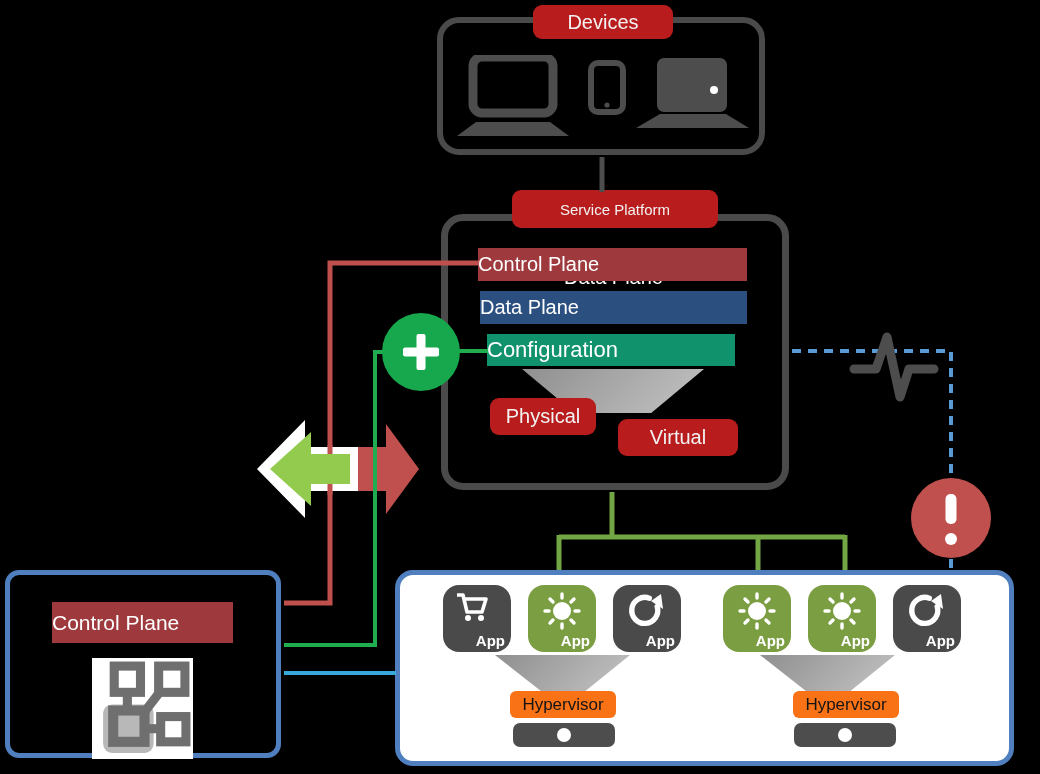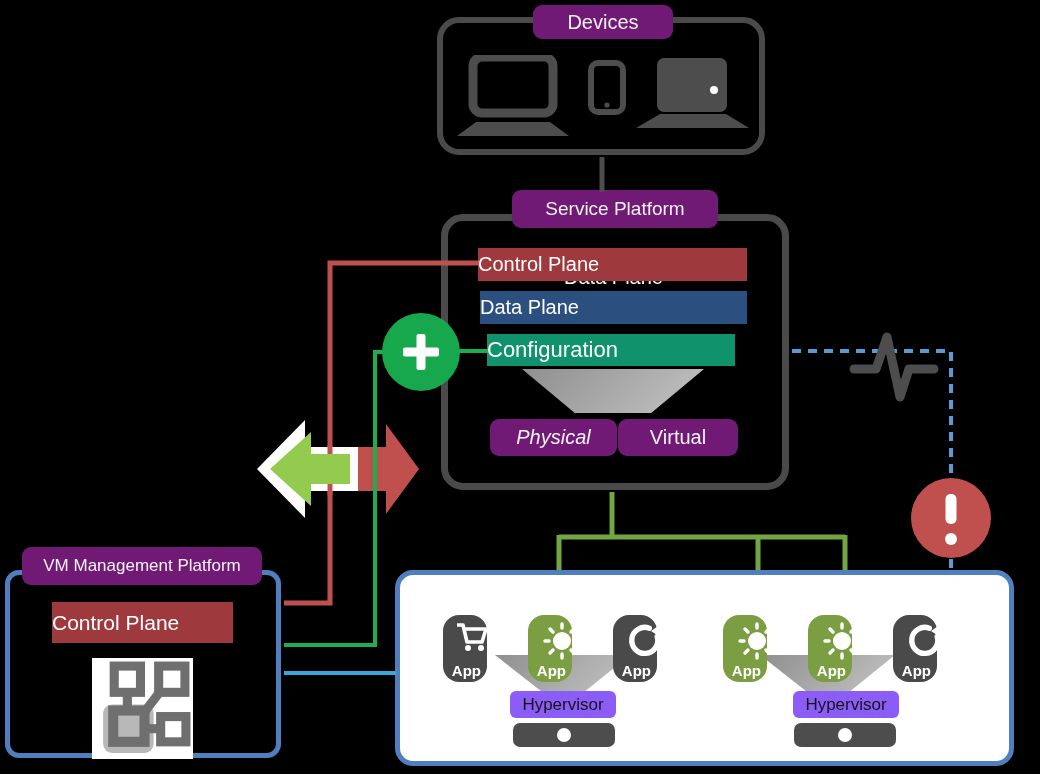--- a/index.html
+++ b/index.html
@@ -1,55 +1,55 @@
 <!DOCTYPE html>
 <html><head>
 <meta charset="utf-8">
 <style>
   html,body{margin:0;padding:0;background:#000;}
   #canvas{position:relative;width:1040px;height:774px;background:#000;overflow:hidden;
           font-family:"Liberation Sans", sans-serif;}
   .abs{position:absolute;}
   
-  .pill{background:#701a75;color:#F2F2F2;border-radius:9px;display:flex;align-items:center;
+  .pill{background:#b91c1c;color:#F2F2F2;border-radius:9px;display:flex;align-items:center;
         justify-content:center;z-index:4;}
   .framebox{border:6px solid #4A4A4A;border-radius:22px;background:transparent;z-index:1;}
   .bar{display:flex;align-items:center;justify-content:flex-start;color:#fff;z-index:3;}
   
   #devices-box{left:437px;top:17px;width:316px;height:126px;}
   #devices-label{left:533px;top:5px;width:140px;height:34px;font-size:20px;}
   
   #sp-box{left:441px;top:214px;width:334px;height:262px;border-width:7px;}
-  #sp-label{left:512px;top:190px;width:206px;height:38px;font-size:19px;text-align:center;}
+  #sp-label{left:512px;top:190px;width:206px;height:38px;font-size:15px;text-align:center;}
   #bar-control{left:478px;top:248px;width:269px;height:33px;background:#9E3A3E;font-size:20px;}
   #bar-data-clip{left:480px;top:262px;width:267px;height:31px;color:#fff;font-size:20px;
                  line-height:31px;text-align:center;z-index:2;}
   #bar-data{left:480px;top:291px;width:267px;height:33px;background:#2B4F7F;font-size:20px;}
   #bar-config{left:487px;top:334px;width:248px;height:32px;background:#10926C;font-size:22px;}
   .funnel{background:linear-gradient(135deg,#8F8F8F 0%,#C4C4C4 100%);z-index:2;}
   #sp-funnel{left:522px;top:369px;width:182px;height:44px;
              clip-path:polygon(0 0,100% 0,71% 100%,29% 100%);}
-  #pill-physical{left:490px;top:419px;width:127px;height:37px;font-size:20px;font-style:italic;}
+  #pill-physical{left:490px;top:398px;width:106px;height:37px;font-size:20px;}
   #pill-virtual{left:618px;top:419px;width:120px;height:37px;font-size:20px;}
   
   #vm-box{left:5px;top:570px;width:266px;height:178px;border:5px solid #4F7FBE;
           border-radius:14px;z-index:1;}
   #vm-label{left:22px;top:547px;width:240px;height:38px;font-size:17px;}
   #vm-control{left:52px;top:602px;width:181px;height:41px;background:#9E3A3E;font-size:21px;}
   #vm-icon{left:92px;top:658px;width:101px;height:101px;background:#fff;z-index:3;}
   
   #infra-box{left:395px;top:570px;width:609px;height:186px;background:#fff;
              border:5px solid #4F7FBE;border-radius:18px;z-index:1;}
-  .app-tile{width:44px;height:67px;border-radius:16px;z-index:3;margin-top:30px;}
+  .app-tile{width:68px;height:67px;border-radius:16px;z-index:3;}
   .app-dark{background:#4A4A4A;}
   .app-green{background:#7C9E43;}
   .app-tile span{position:absolute;right:6px;bottom:3px;color:#fff;font-weight:bold;
                  font-size:15px;}
   .app-tile svg{position:absolute;left:0;top:0;}
-  .hyp{background:#8b5cf6;color:#141414;border-radius:6px;display:flex;align-items:center;
+  .hyp{background:#f97316;color:#141414;border-radius:6px;display:flex;align-items:center;
        justify-content:center;font-size:17px;z-index:3;}
   #hyp-1{left:510px;top:691px;width:106px;height:27px;}
   #hyp-2{left:793px;top:691px;width:106px;height:27px;}
   .server{background:#4D4D4D;border-radius:7px;z-index:3;}
   #srv-1{left:513px;top:723px;width:102px;height:24px;}
   #srv-2{left:794px;top:723px;width:102px;height:24px;}
   .server .dot{position:absolute;left:44px;top:5px;width:14px;height:14px;border-radius:50%;
                background:#fff;}
   #funnel-1{left:495px;top:655px;width:135px;height:36px;
             clip-path:polygon(0 0,100% 0,67% 100%,34% 100%);}
@@ -97,23 +97,20 @@
   </div>
   <div class="abs funnel" id="sp-funnel"></div>
   <div class="abs pill" id="pill-physical">
     <span>Physical</span>
   </div>
   <div class="abs pill" id="pill-virtual">
     <span>Virtual</span>
   </div>
 
   <div class="abs" id="vm-box"></div>
-  <div class="abs pill" id="vm-label">
-    <span>VM Management Platform</span>
-  </div>
   <div class="abs bar" id="vm-control">
     <span>Control Plane</span>
   </div>
   <div class="abs" id="vm-icon">
     <svg width="101" height="101" viewBox="0 0 100 100">
       <rect x="11" y="46" width="50" height="48" rx="9" fill="#B8B8B8"></rect>
       <rect x="22" y="8" width="26" height="26" fill="none" stroke="#6F6F6F" stroke-width="9"></rect>
       <rect x="66" y="8" width="26" height="26" fill="none" stroke="#6F6F6F" stroke-width="9"></rect>
       <rect x="21" y="52" width="31" height="31" fill="none" stroke="#6F6F6F" stroke-width="10"></rect>
       <rect x="68" y="58" width="25" height="25" fill="none" stroke="#6F6F6F" stroke-width="9"></rect>

